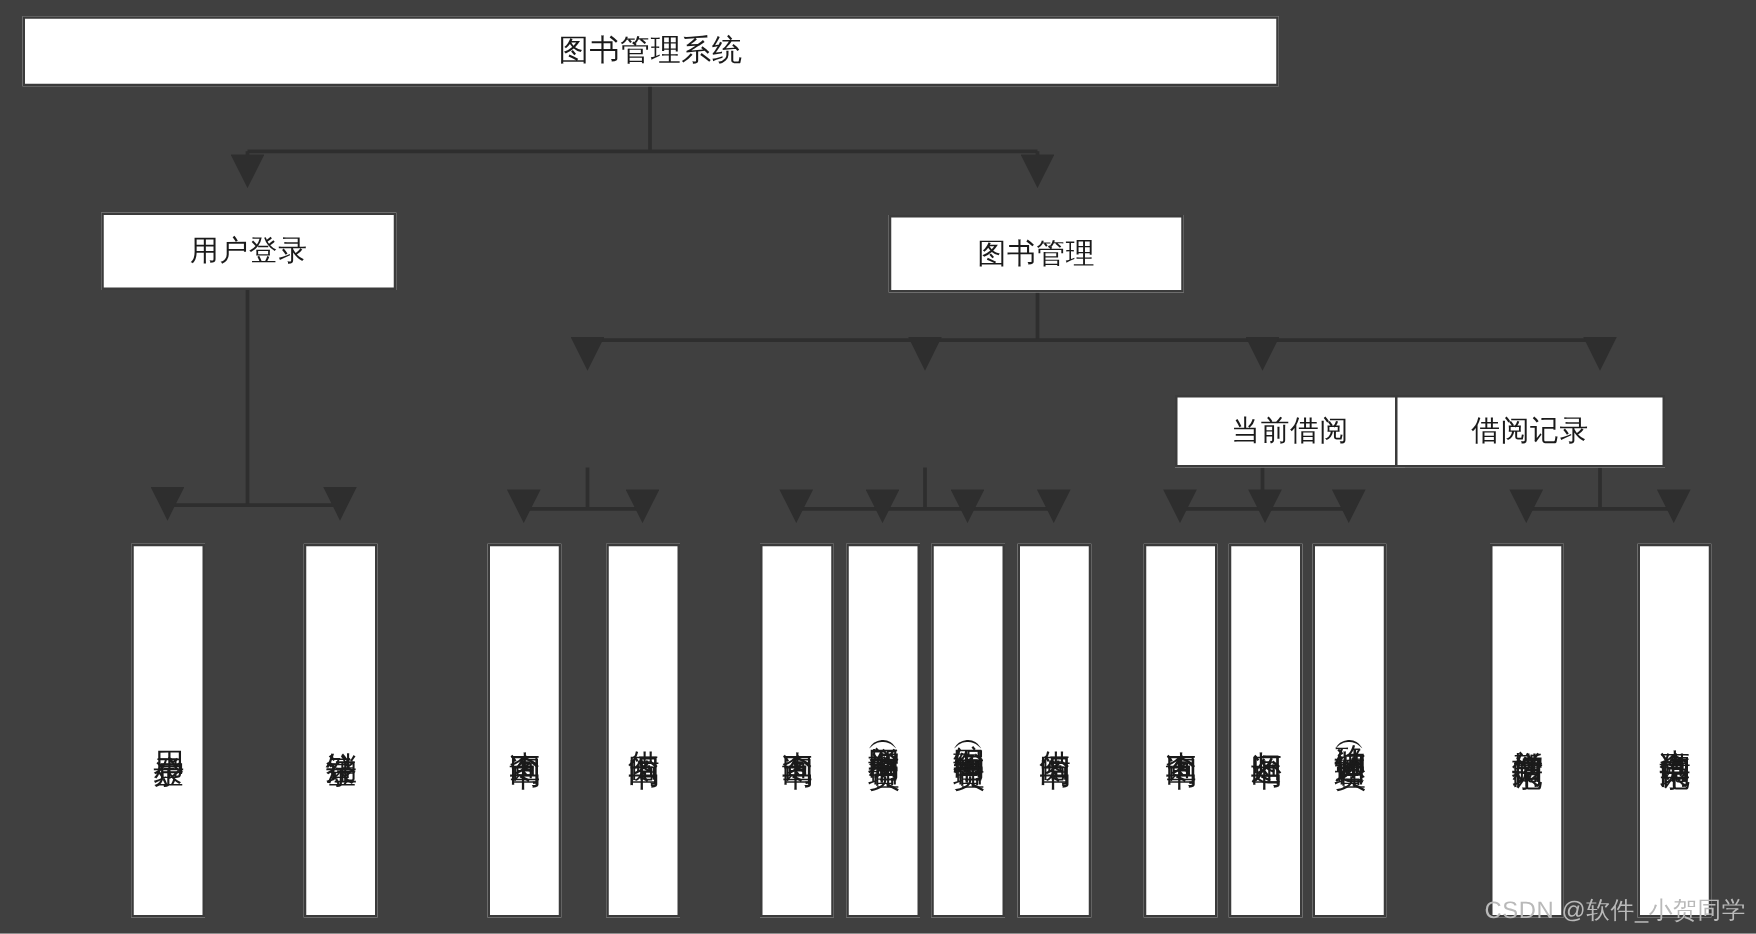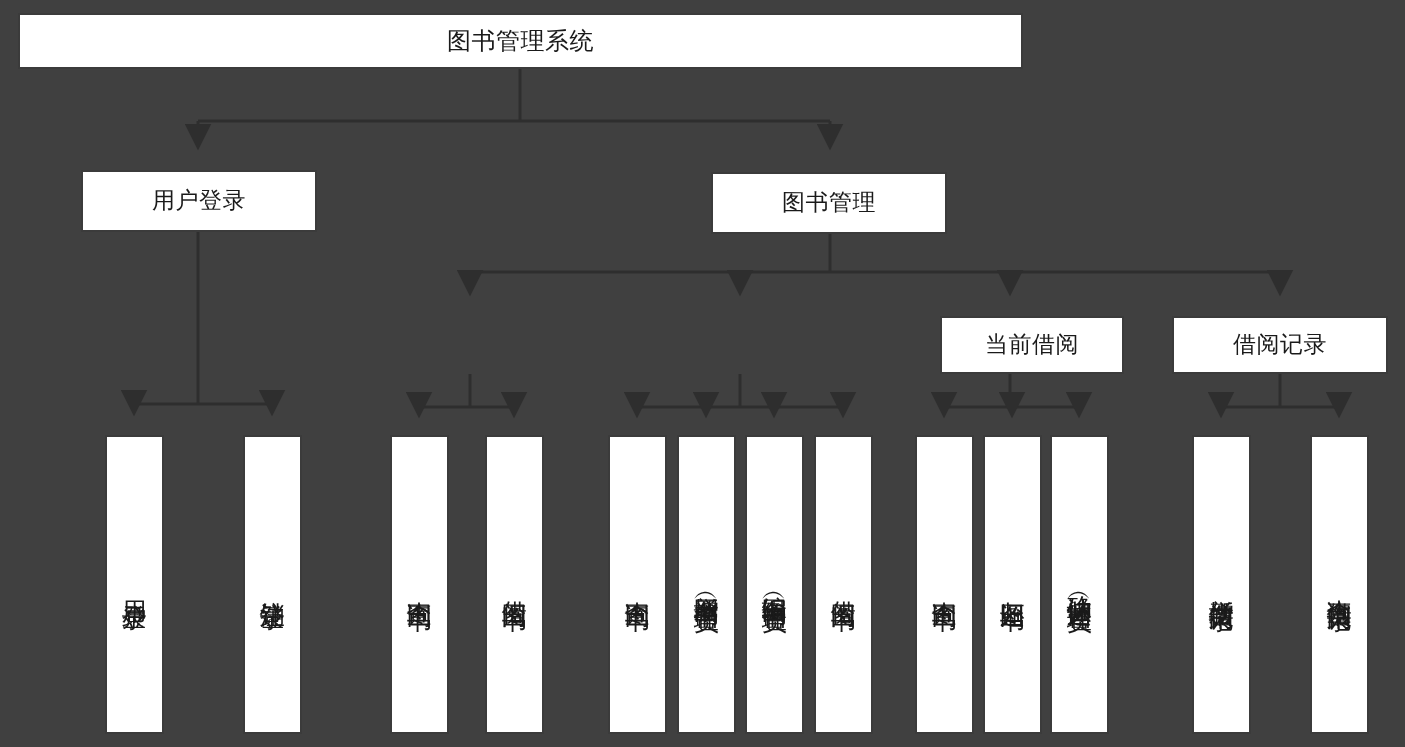--- a/index.html
+++ b/index.html
@@ -133,21 +133,21 @@
   <div class="node horiz" style="left:81px; top:170px; width:236px; height:62px;">
     <span class="lbl">用户登录</span>
   </div>
   <div class="node horiz" style="left:711px; top:172px; width:236px; height:62px;">
     <span class="lbl">图书管理</span>
   </div>
 
   <div class="node horiz" style="left:902px; top:316px; width:184px; height:58px;margin-left:38px;">
     <span class="lbl">当前借阅</span>
   </div>
-  <div class="node horiz" style="left:1172px; top:316px; width:216px; height:58px;">
+  <div class="node horiz" style="left:1116px; top:316px; width:216px; height:58px;">
     <span class="lbl">借阅记录</span>
   </div>
 
   <div class="node vert" style="left:105px; top:435px; width:59px; height:299px;">
     <span class="lbl">用户登录</span>
   </div>
   <div class="node vert" style="left:243px; top:435px; width:59px; height:299px;">
     <span class="lbl">注销登录</span>
   </div>
   <div class="node vert" style="left:390px; top:435px; width:59px; height:299px;">
@@ -177,14 +177,15 @@
   <div class="node vert" style="left:1050px; top:435px; width:59px; height:299px;">
     <span class="lbl">确认归还（管理员）</span>
   </div>
   <div class="node vert" style="left:1192px; top:435px; width:59px; height:299px;">
     <span class="lbl">新增借阅记录</span>
   </div>
   <div class="node vert" style="left:1310px; top:435px; width:59px; height:299px;">
     <span class="lbl">查询借阅记录</span>
   </div>
 
+  <div id="watermark">CSDN @软件_小贺同学</div>
 
 </div>
 
 </body></html>

